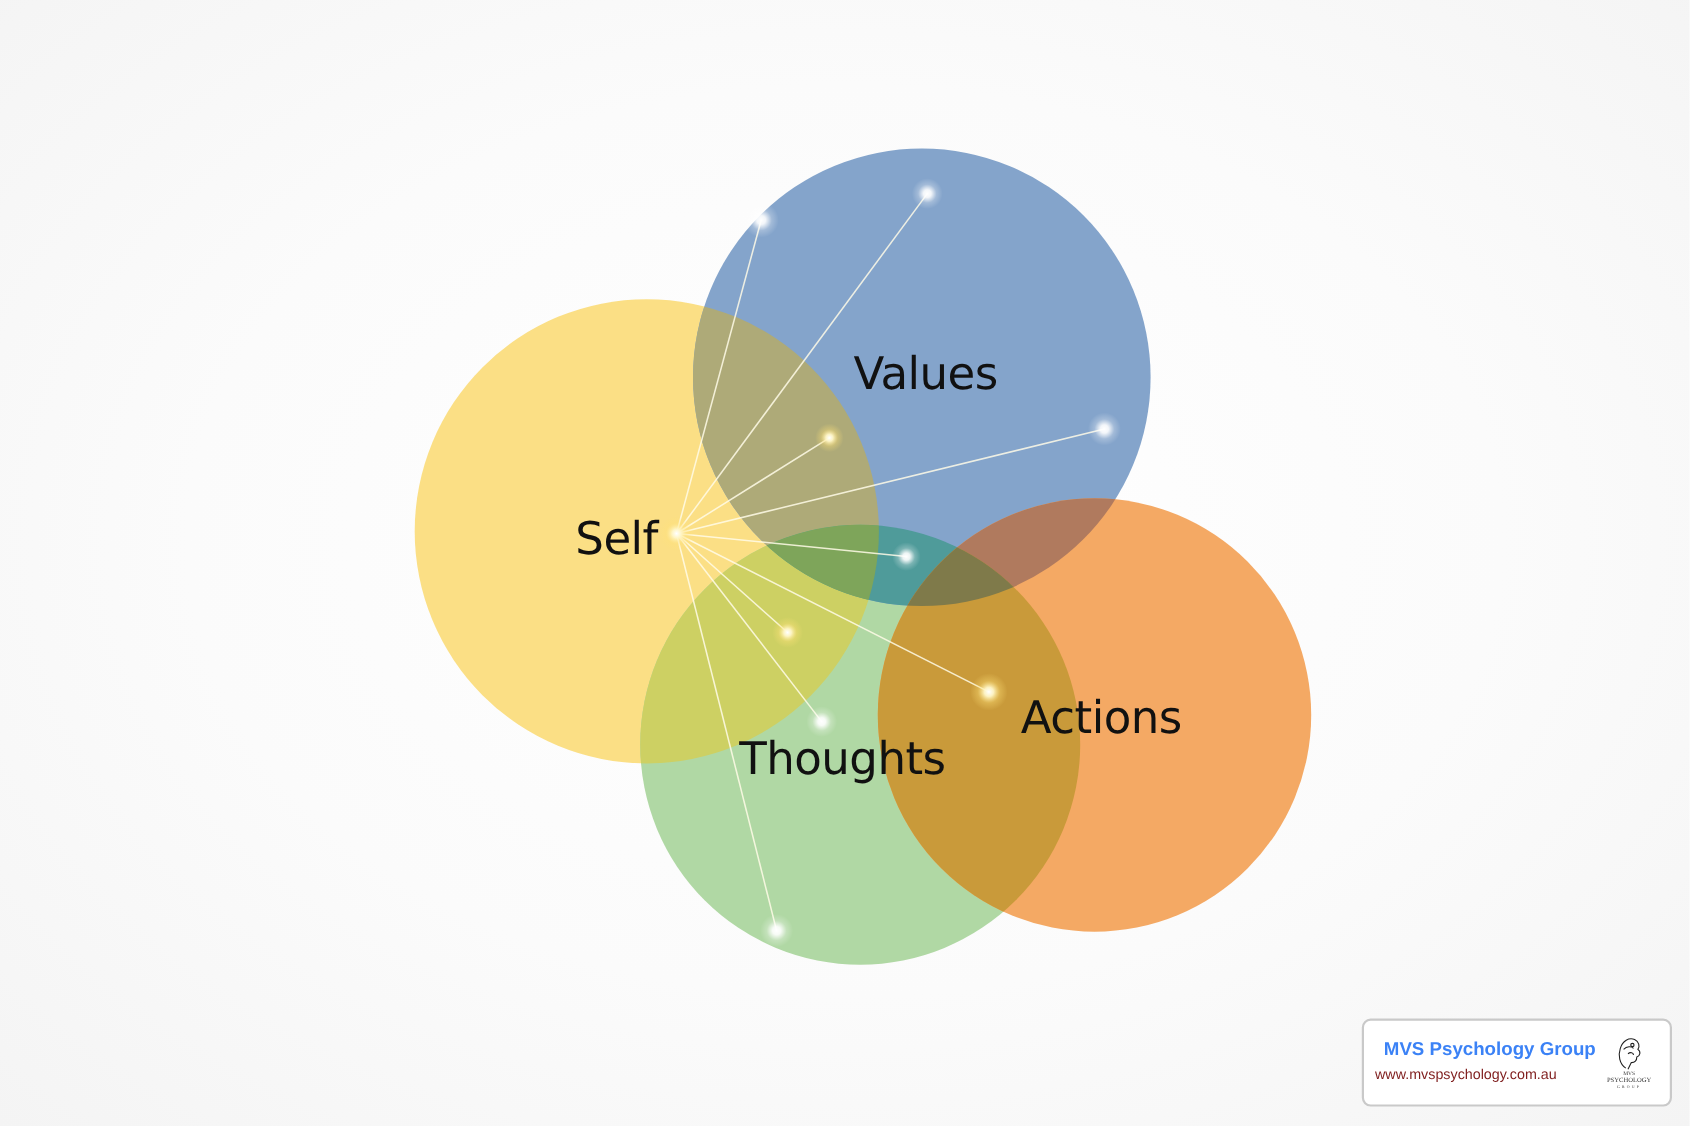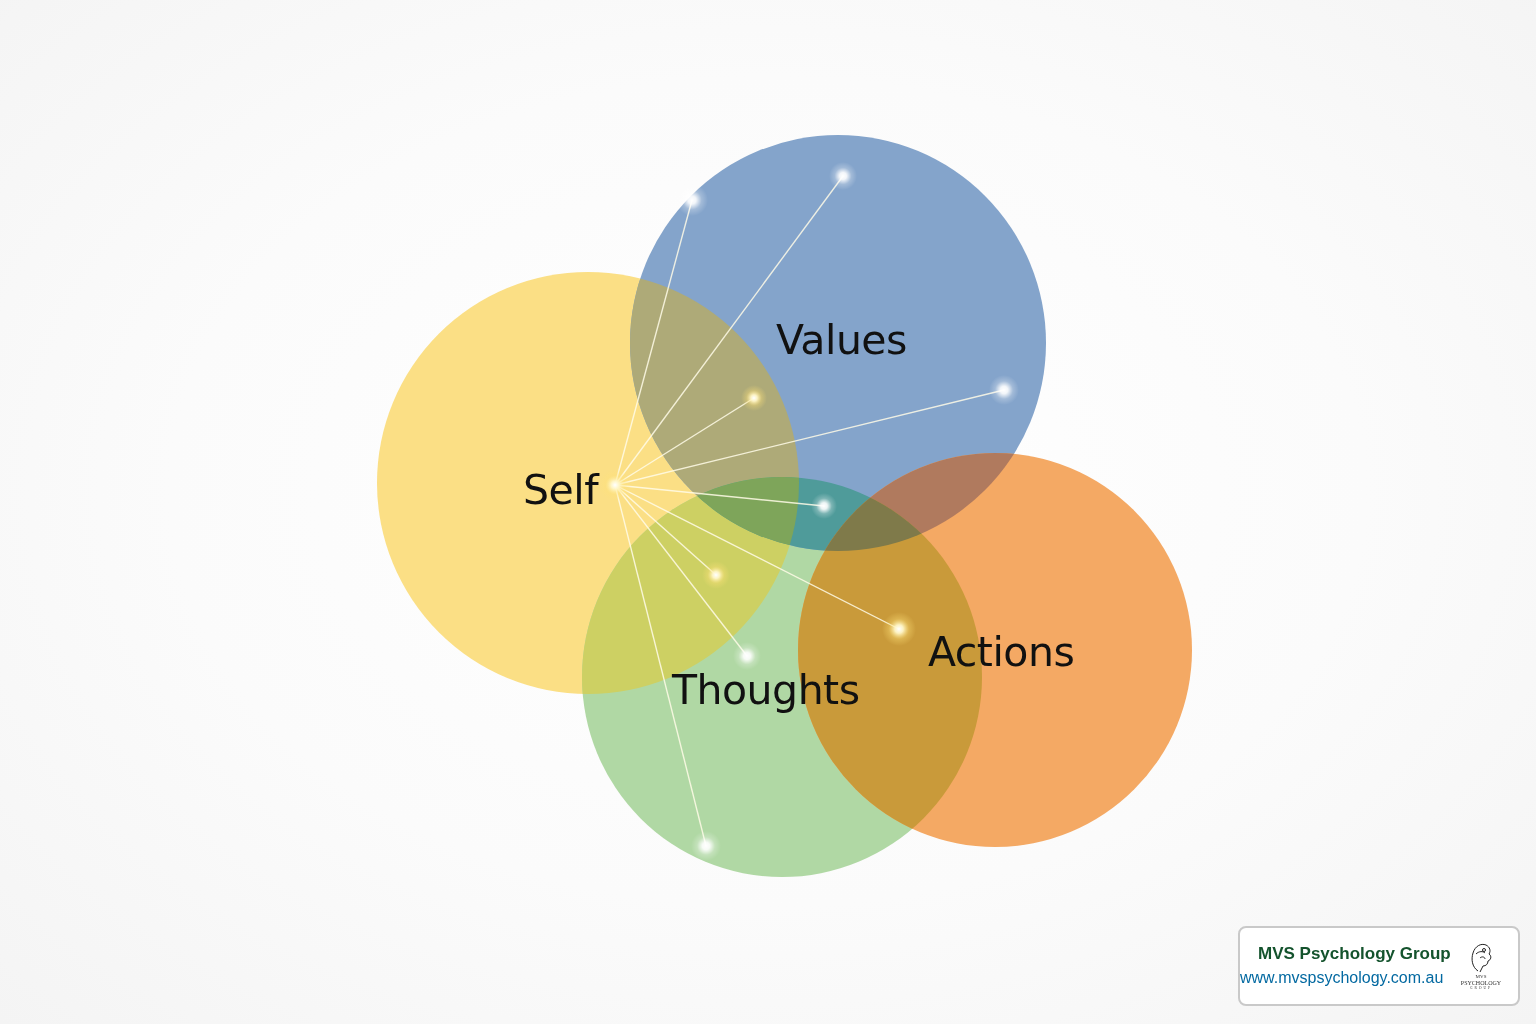--- a/index.html
+++ b/index.html
@@ -13,25 +13,25 @@
       font-family: "DejaVu Sans", sans-serif;
       font-size: 41px; fill: #111111; letter-spacing: -0.5px;
     }
     .brand-card {
       position: absolute; left: 1238px; top: 926px; width: 282px; height: 80px;
       background: #ffffff; border: 2.5px solid #c9c9c9; border-radius: 8px;
       box-sizing: border-box;
     }
     .brand-name {
       position: absolute; left: 18px; top: 16px; font-weight: bold;
-      font-size: 17px; color: #14532d; white-space: nowrap;
+      font-size: 17px; color: #3b82f6; white-space: nowrap;
     }
     .brand-url {
-      position: absolute; left: 0; top: 41px; font-size: 16px;
-      color: #0369a1; white-space: nowrap;
+      position: absolute; left: 10px; top: 41px; font-size: 13px;
+      color: #7f1d1d; white-space: nowrap;
     }
     .brand-logo { position: absolute; left: 218px; top: 12px; width: 46px; height: 56px; }
     .logo-text {
       position: absolute; left: 0; width: 46px; text-align: center;
       font-family: "Liberation Serif", serif; color: #333; line-height: 1;
     }
   </style>
 </head>
 <body>
 

